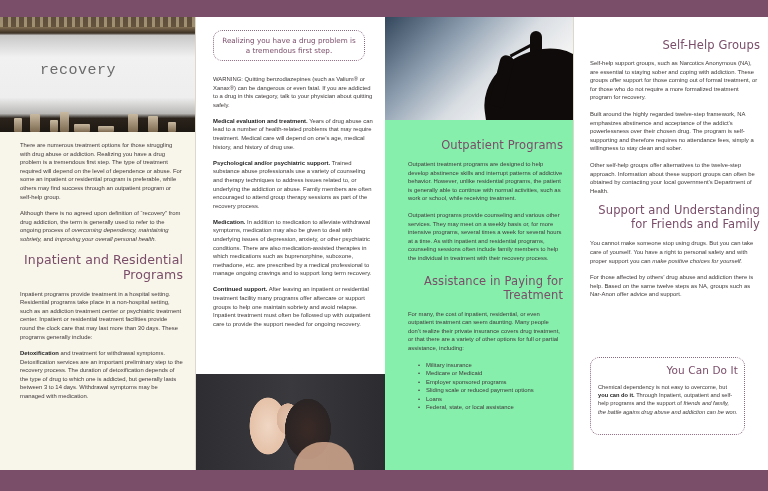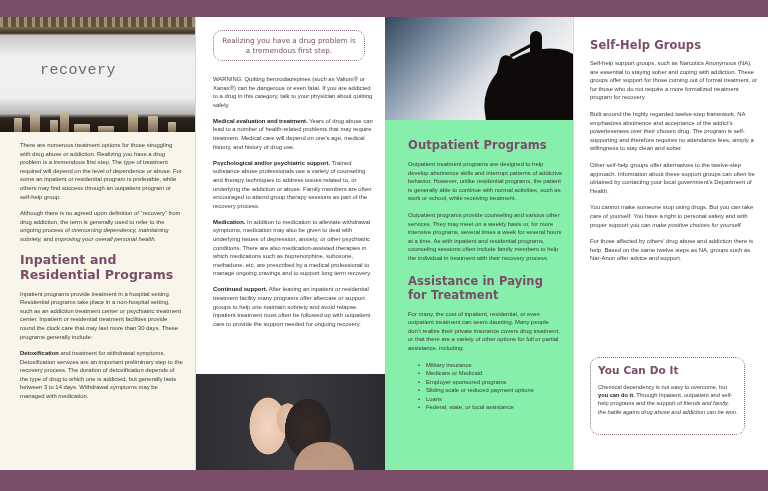--- a/index.html
+++ b/index.html
@@ -6,21 +6,21 @@
   html, body { width: 768px; height: 491px; overflow: hidden; background: #7a4d69; }
   body { position: relative; font-family: "Liberation Sans", sans-serif; color: #3a3434; }
   .band-top { position: absolute; left: 0; top: 0; width: 768px; height: 17px; background: #7a4d69; }
   .band-bottom { position: absolute; left: 0; top: 470px; width: 768px; height: 21px; background: #7a4d69; }
   .panel { position: absolute; top: 17px; height: 453px; overflow: hidden; }
   .p1 { left: 0; width: 195px; background: #f8f5ea; }
   .p2 { left: 195px; width: 190px; background: #ffffff; border-left: 1px solid #ddd8cc; }
   .p3 { left: 385px; width: 188px; background: #86efac; }
   .p4 { left: 573px; width: 195px; background: #ffffff; border-left: 1px solid #ddd8cc; }
 
-  h2 { font-family: "DejaVu Sans", sans-serif; font-weight: bold; color: #7a4d69; letter-spacing: 0.1px; }
+  h2 { font-family: "DejaVu Sans", sans-serif; font-weight: normal; color: #7a4d69; letter-spacing: 0.1px; text-align: right; }
   .h-lg { font-size: 12.5px; line-height: 15px; }
   .h-md { font-size: 11.5px; line-height: 14px; }
   p, li { font-size: 5.9px; line-height: 8.6px; color: #3e3838; }
   p { margin-bottom: 8px; }
   b { color: #222; }
   i { font-style: italic; }
 
   
   .typewriter { position: absolute; left: 0; top: 0; width: 225px; height: 115px;
     background: linear-gradient(180deg, #6d5a44 0%, #8b7557 8%, #3a2f24 14%, #c9c8c8 16%, #f1f1f1 35%, #eeeeee 70%, #b9b8b6 84%, #2b231c 88%, #1d1812 100%); }
@@ -134,20 +134,21 @@
     </ul>
   </div>
 </section>
 
 <section class="panel p4">
   <div class="content">
     <h2 class="h-md">Self-Help Groups</h2>
     <p>Self-help support groups, such as Narcotics Anonymous (NA), are essential to staying sober and coping with addiction. These groups offer support for those coming out of formal treatment, or for those who do not require a more formalized treatment program for recovery.</p>
     <p>Built around the highly regarded twelve-step framework, NA emphasizes abstinence and acceptance of the addict’s powerlessness over their chosen drug. The program is self-supporting and therefore requires no attendance fees, simply a willingness to stay clean and sober.</p>
     <p>Other self-help groups offer alternatives to the twelve-step approach. Information about these support groups can often be obtained by contacting your local government’s Department of Health.</p>
+    <h2 class="h-md second">Support and Understanding for Friends and Family</h2>
     <p><span>You cannot make someone stop using drugs. But you can take care of yourself. You have a right to personal safety and with proper support you can </span><i>make positive choices for yourself.</i></p>
     <p>For those affected by others’ drug abuse and addiction there is help. Based on the same twelve steps as NA, groups such as Nar-Anon offer advice and support.</p>
   </div>
   <div class="cando">
     <h2>You Can Do It</h2>
     <p><span>Chemical dependency is not easy to overcome, but </span><b>you can do it.</b><span> Through Inpatient, outpatient and self-help programs and the support of </span><i>friends and family,</i><span> </span><i>the battle agains drug abuse and addiction can be won.</i></p>
   </div>
 </section>
 
 <div class="band-bottom"></div>

